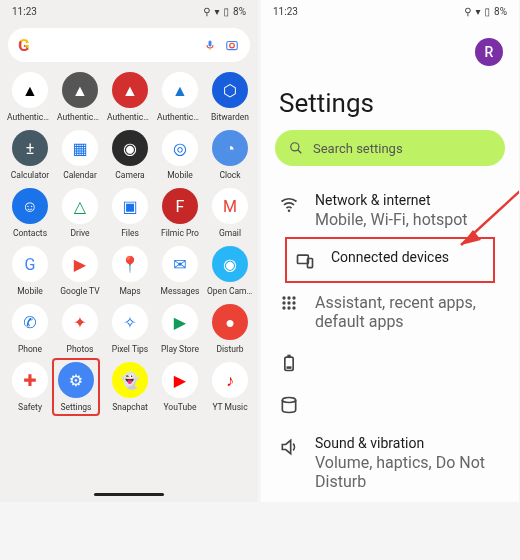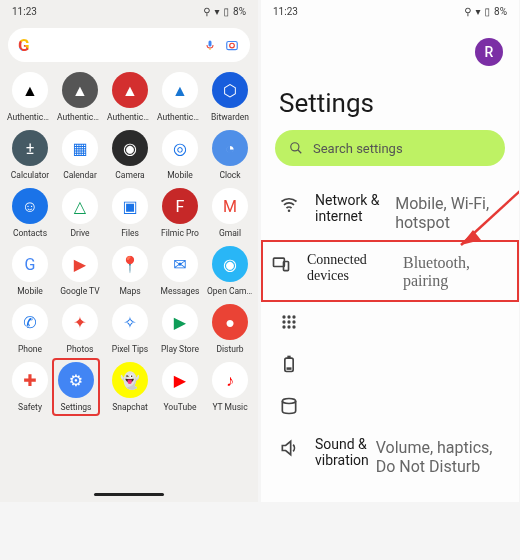--- a/index.html
+++ b/index.html
@@ -98,24 +98,24 @@
     color: #555; font-size: 13px;
   }
   .srow {
     display: flex; align-items: flex-start; gap: 16px;
     padding: 10px 18px;
   }
   .srow .sicon {
     width: 20px; height: 20px; margin-top: 2px;
     color: #444; flex-shrink: 0;
   }
-  .srow .stxt { display: flex; }
+  .srow .stxt { display: flex; flex-direction: column; }
   .srow .stitle { font-size: 14px; color: #1b1b1b; }
   .srow .ssub { font-size: 16px; color: #666; margin-top: 2px; }
-  .srow.highlight { border: 2px solid #e53935; margin: -2px 0; padding: 10px 8px; font-family: Liberation Serif, serif; }
+  .srow.highlight { border: 2px solid #e53935; margin: -2px 24px; padding: 10px 8px; }
   .arrow {
     position: absolute;
     pointer-events: none;
   }
 </style>
 </head>
 <body>
 
 <div class="phone">
   <div class="statusbar">
@@ -305,36 +305,36 @@
     <span class="ssub">Mobile, Wi-Fi, hotspot</span>
   </div>
       </div>
       <div class="srow highlight">
         <svg class="sicon" viewBox="0 0 24 24" fill="currentColor">
           <rect x="3" y="5" width="13" height="10" rx="1" fill="none" stroke="currentColor" stroke-width="2"></rect>
           <rect x="15" y="9" width="6" height="11" rx="1" fill="none" stroke="currentColor" stroke-width="2"></rect>
         </svg>
   <div class="stxt">
     <span class="stitle">Connected devices</span>
-    <span class="ssub">Bluetooth, pairing</span>
   </div>
       </div>
       <div class="srow">
         <svg class="sicon" viewBox="0 0 24 24" fill="currentColor">
           <circle cx="6" cy="6" r="2"></circle>
           <circle cx="12" cy="6" r="2"></circle>
           <circle cx="18" cy="6" r="2"></circle>
           <circle cx="6" cy="12" r="2"></circle>
           <circle cx="12" cy="12" r="2"></circle>
           <circle cx="18" cy="12" r="2"></circle>
           <circle cx="6" cy="18" r="2"></circle>
           <circle cx="12" cy="18" r="2"></circle>
           <circle cx="18" cy="18" r="2"></circle>
         </svg>
   <div class="stxt">
+    <span class="ssub">Assistant, recent apps, default apps</span>
   </div>
       </div>
       <div class="srow">
         <svg class="sicon" viewBox="0 0 24 24" fill="currentColor">
           <rect x="7" y="5" width="10" height="16" rx="2" fill="none" stroke="currentColor" stroke-width="2"></rect>
           <rect x="10" y="2" width="4" height="3" fill="currentColor"></rect>
           <rect x="9" y="16" width="6" height="3" fill="currentColor"></rect>
         </svg>
       </div>
       <div class="srow">

